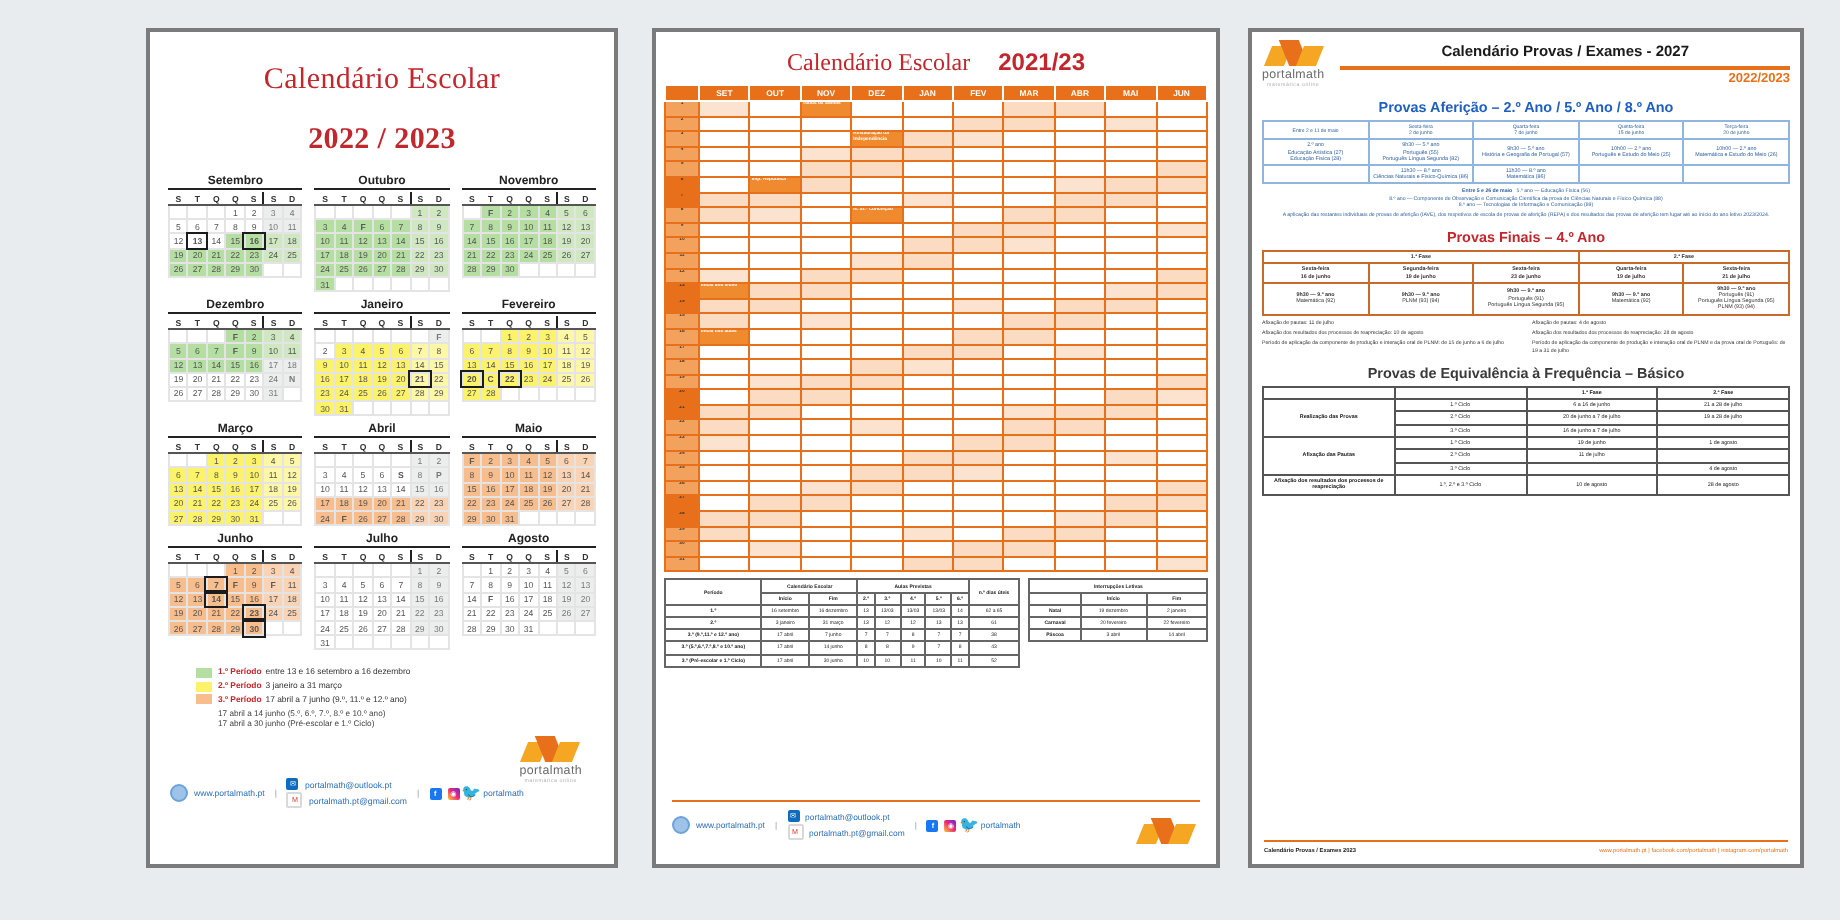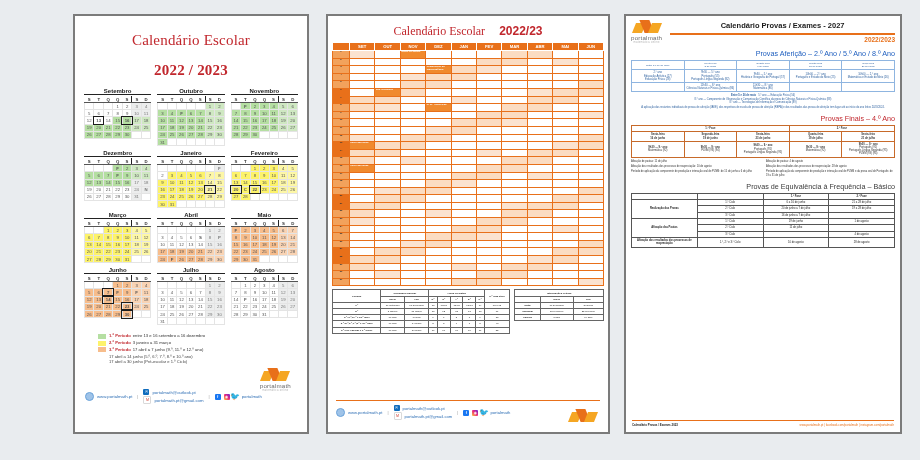--- a/index.html
+++ b/index.html
@@ -122,21 +122,21 @@
   table.mini td.lbl{font-weight:bold;}
   .d2-footer{position:absolute;left:8px;right:8px;bottom:12px;font-size:4.2px;color:#2f6fb5;border-top:1px solid #e8701a;padding-top:4px;}
   #d2logo{position:absolute;right:12px;bottom:10px;}
 
   
   .d3-head{display:flex;align-items:center;gap:8px;}
   .d3-head-txt{flex:1;text-align:center;}
   .d3-title{font-size:7.5px;color:#1a1a1a;font-weight:bold;}
   .d3-rule{height:1.3px;background:#e8701a;margin:3px 0 1px;}
   .d3-year{color:#e8701a;font-weight:bold;font-size:6.5px;text-align:right;}
-  .d3-sec{color:#1f5fbf;font-weight:normal;font-size:7.2px;text-align:right;margin:5px 0 2px;}
+  .d3-sec{color:#1f5fbf;font-weight:bold;font-size:7.2px;text-align:center;margin:5px 0 2px;}
   .d3-sec.red{color:#c1272d;}
   .d3-sec.dark{color:#3a3a3a;}
   table.d3t{border-collapse:collapse;width:100%;table-layout:fixed;font-size:2.7px;}
   table.d3t th,table.d3t td{border:.4px solid #8fb5e0;padding:1px 1px;text-align:center;vertical-align:middle;color:#2b5f9e;line-height:3.2px;}
   table.d3t th{font-weight:normal;font-size:2.5px;color:#2b5f9e;}
   .d3-note{font-size:2.6px;color:#2b5f9e;margin:2px 0;line-height:3.2px;text-align:center;}
   .d3-split{display:flex;gap:6px;font-size:2.6px;color:#333;line-height:3.3px;margin-top:2px;}
   .d3-split>div{flex:1;}
   table.d3r{border-collapse:collapse;width:100%;table-layout:fixed;font-size:2.7px;}
   table.d3r th,table.d3r td{border:.4px solid #c76a2a;padding:1px;text-align:center;color:#333;line-height:3.2px;}
@@ -997,21 +997,21 @@
         <span class="badge b-ig">◉</span>
         <span class="badge b-tw">🐦</span>
         <span>portalmath</span>
       </div>
     </div>
   </div>
 
   <div class="page" id="doc2">
     <div class="d2-head">
       <div class="d2-title">Calendário Escolar</div>
-      <div class="d2-year">2022/23</div>
+      <div class="d2-year">2021/23</div>
     </div>
 
     <table class="plan" id="d2-plan">
         <tbody>
           <tr>
             <th class="rowhead"></th>
             <th>SET</th>
             <th>OUT</th>
             <th>NOV</th>
             <th>DEZ</th>

